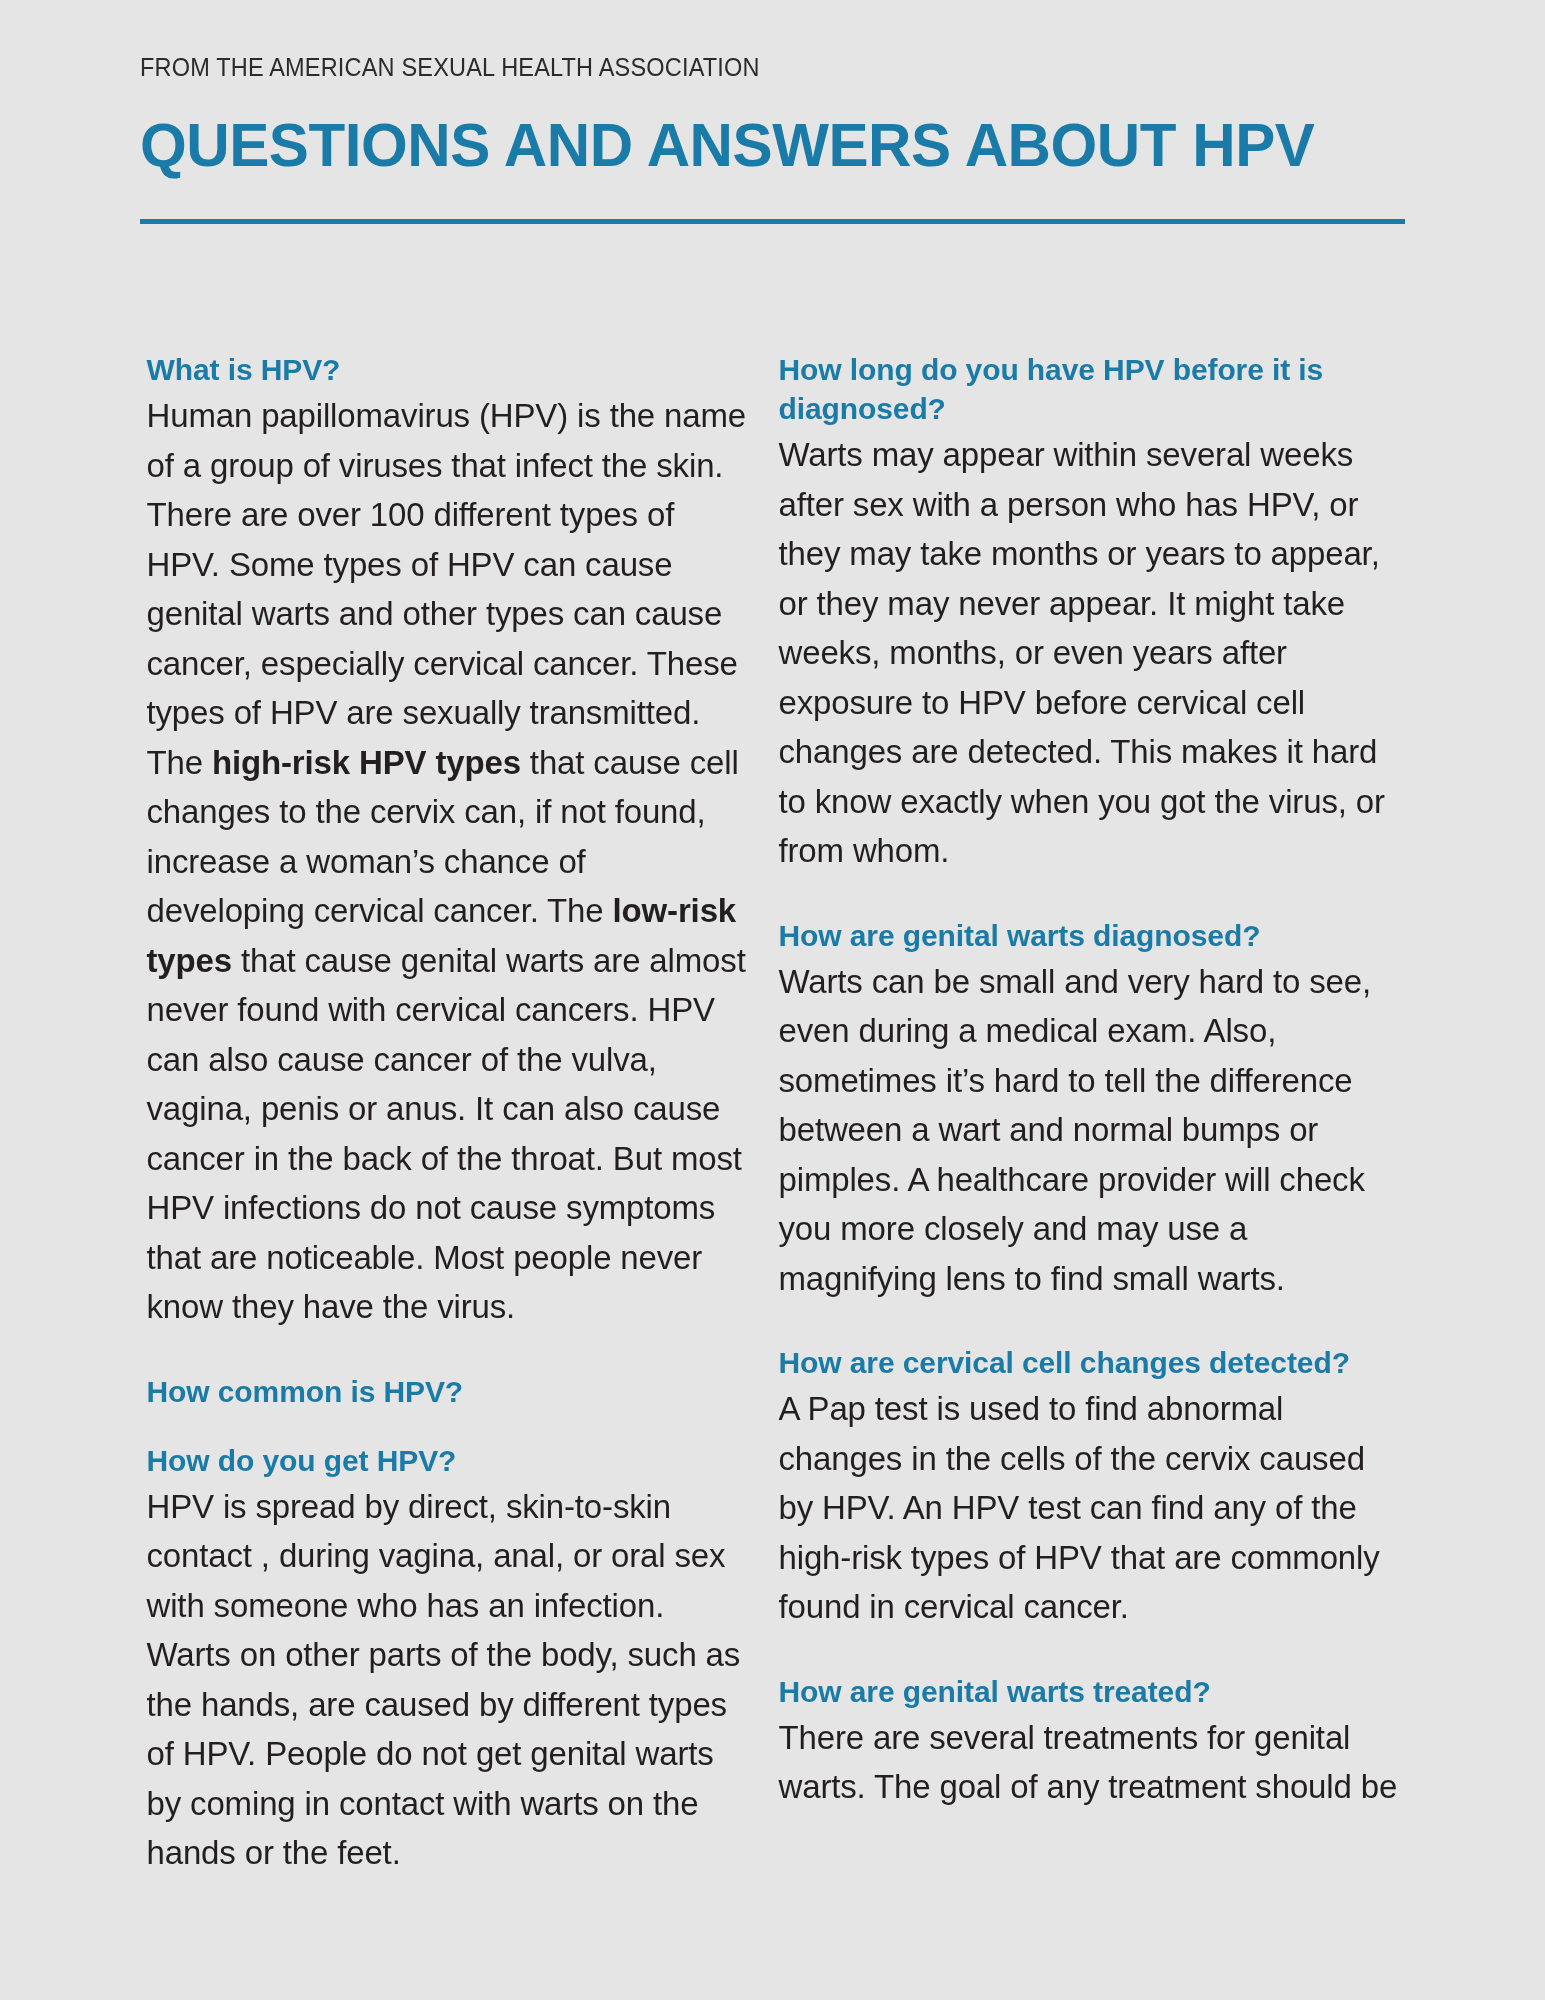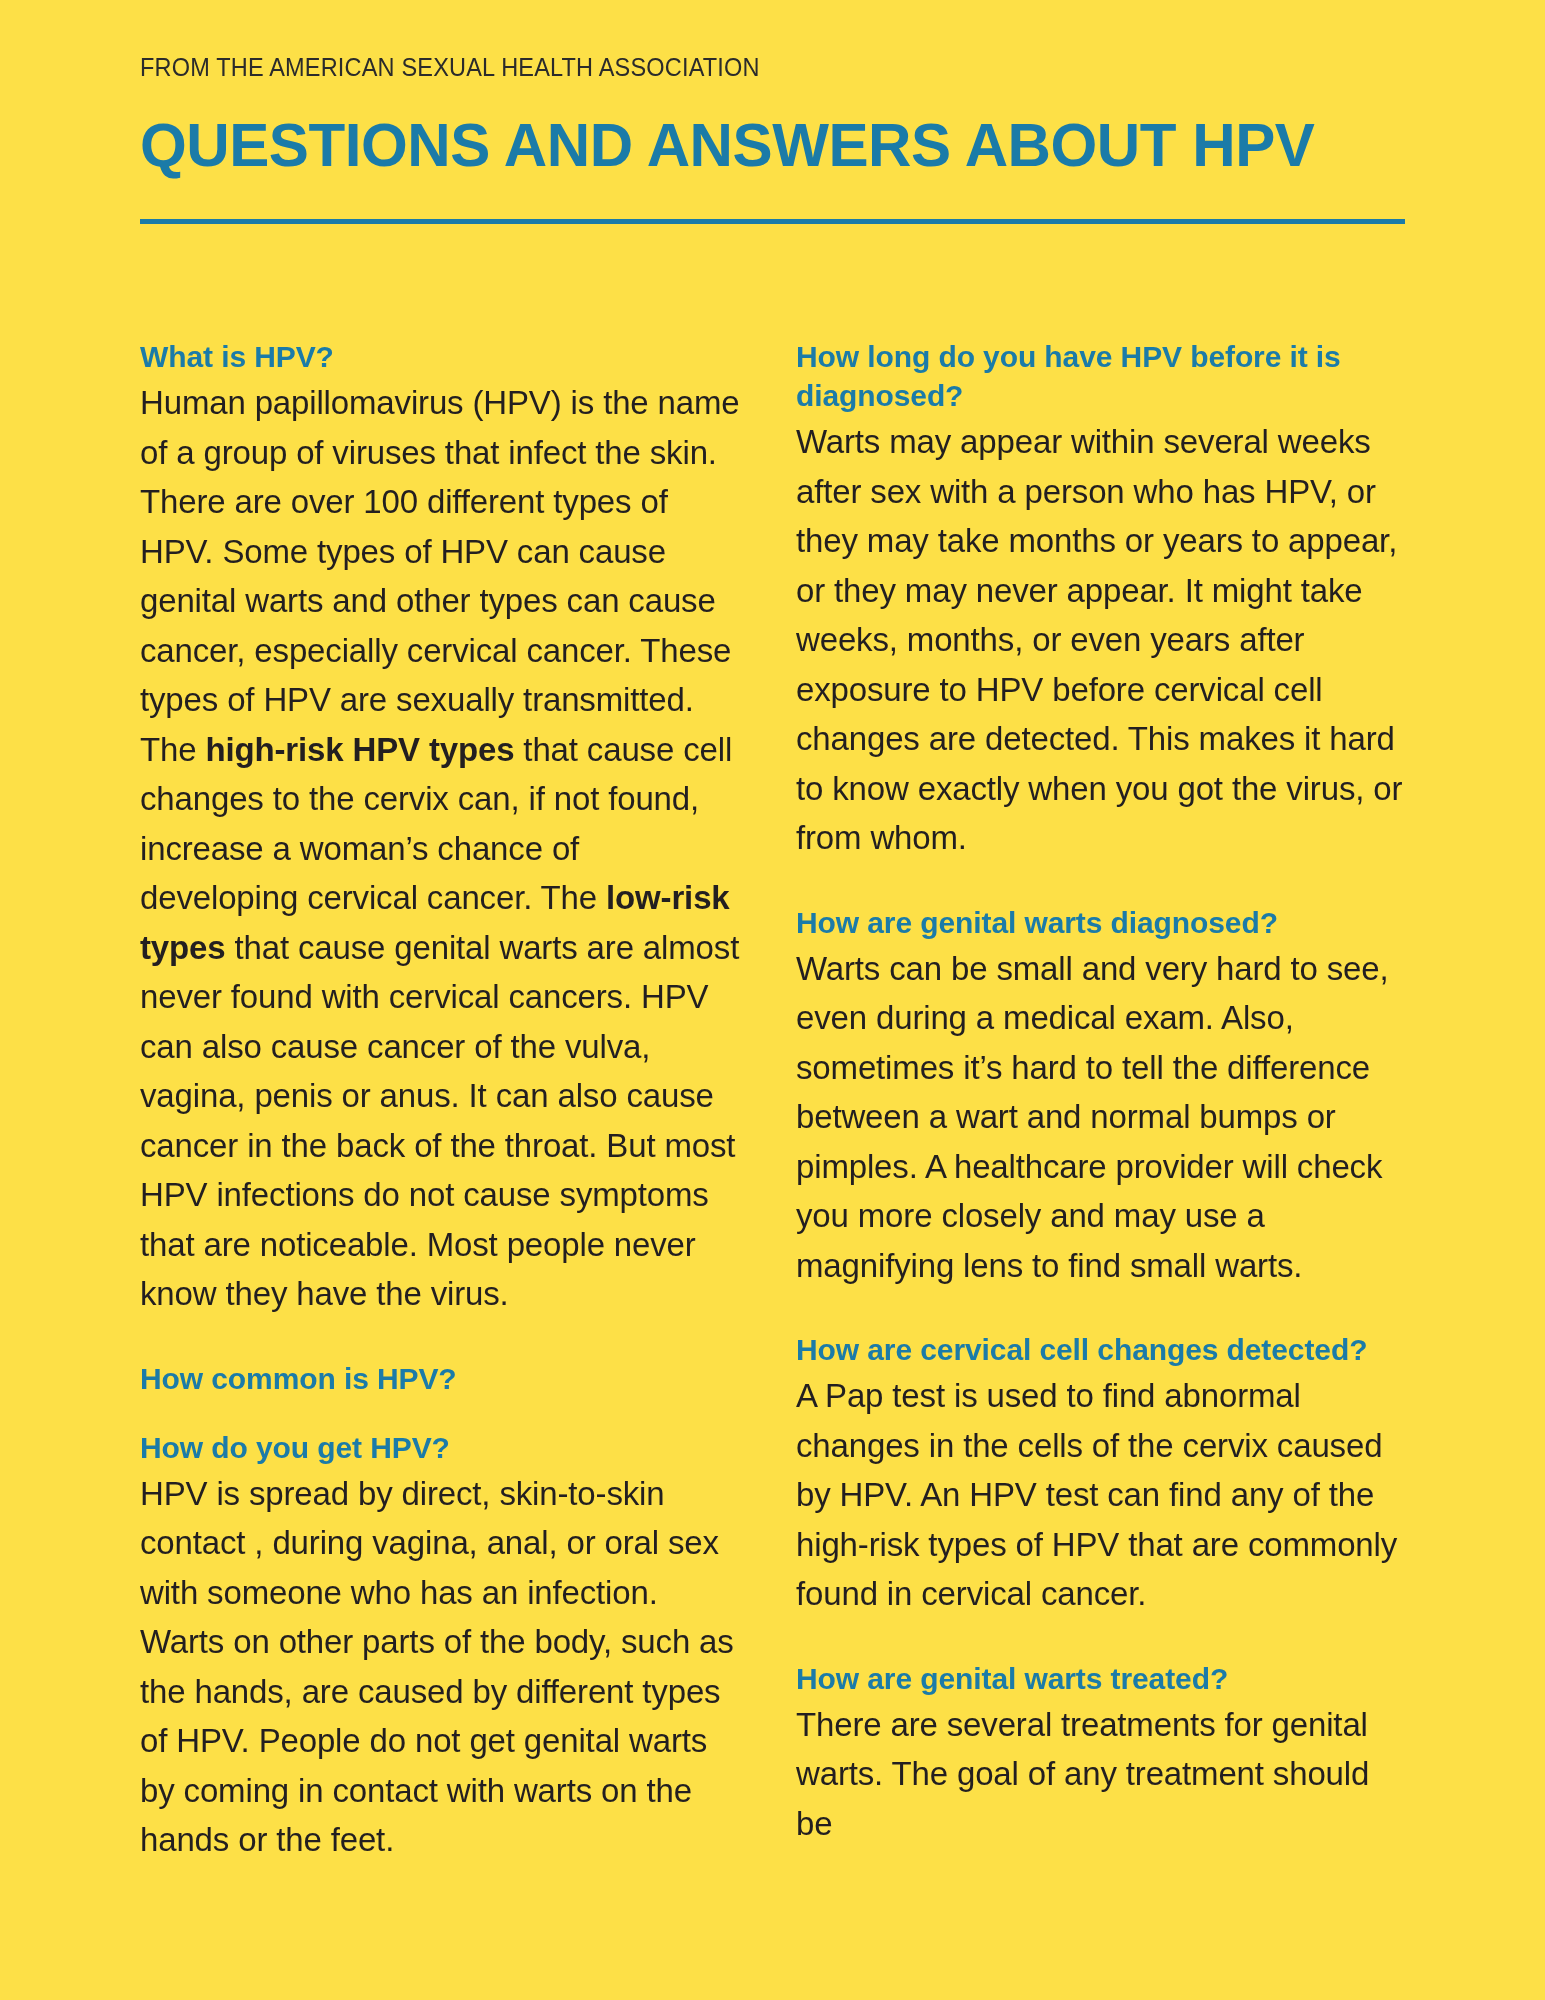--- a/index.html
+++ b/index.html
@@ -12,21 +12,21 @@
     height: 2000px;
     font-family: "Liberation Sans", sans-serif;
     color: #231f20;
     overflow: hidden;
   }
   .page {
     position: relative;
     width: 1545px;
     height: 2000px;
     box-sizing: border-box;
-    background: #fde047;
+    background: #e5e5e5;
   }
 
   
   .header {
     padding: 52px 140px 0 140px;
   }
   .eyebrow {
     font-size: 25px;
     letter-spacing: 0.2px;
     color: #2b2b2b;
@@ -50,27 +50,28 @@
   .header-rule {
     margin-top: 32px;
     width: 100%;
     height: 5px;
     background: #1b7ba8;
   }
 
   
   .columns {
     position: absolute;
-    top: 337px;
+    top: 350px;
     left: 0;
     right: 0;
     display: flex;
     padding: 0 140px 0 140px;
     box-sizing: border-box;
-    gap: 56px;
+    gap: 32px;
+    justify-content: center;
   }
   .col {
     flex: 1 1 0;
     min-width: 0;
   }
   .col-left { max-width: 600px; }
   .col-right { max-width: 620px; }
 
   h2.section-heading {
     margin: 0 0 2px 0;

